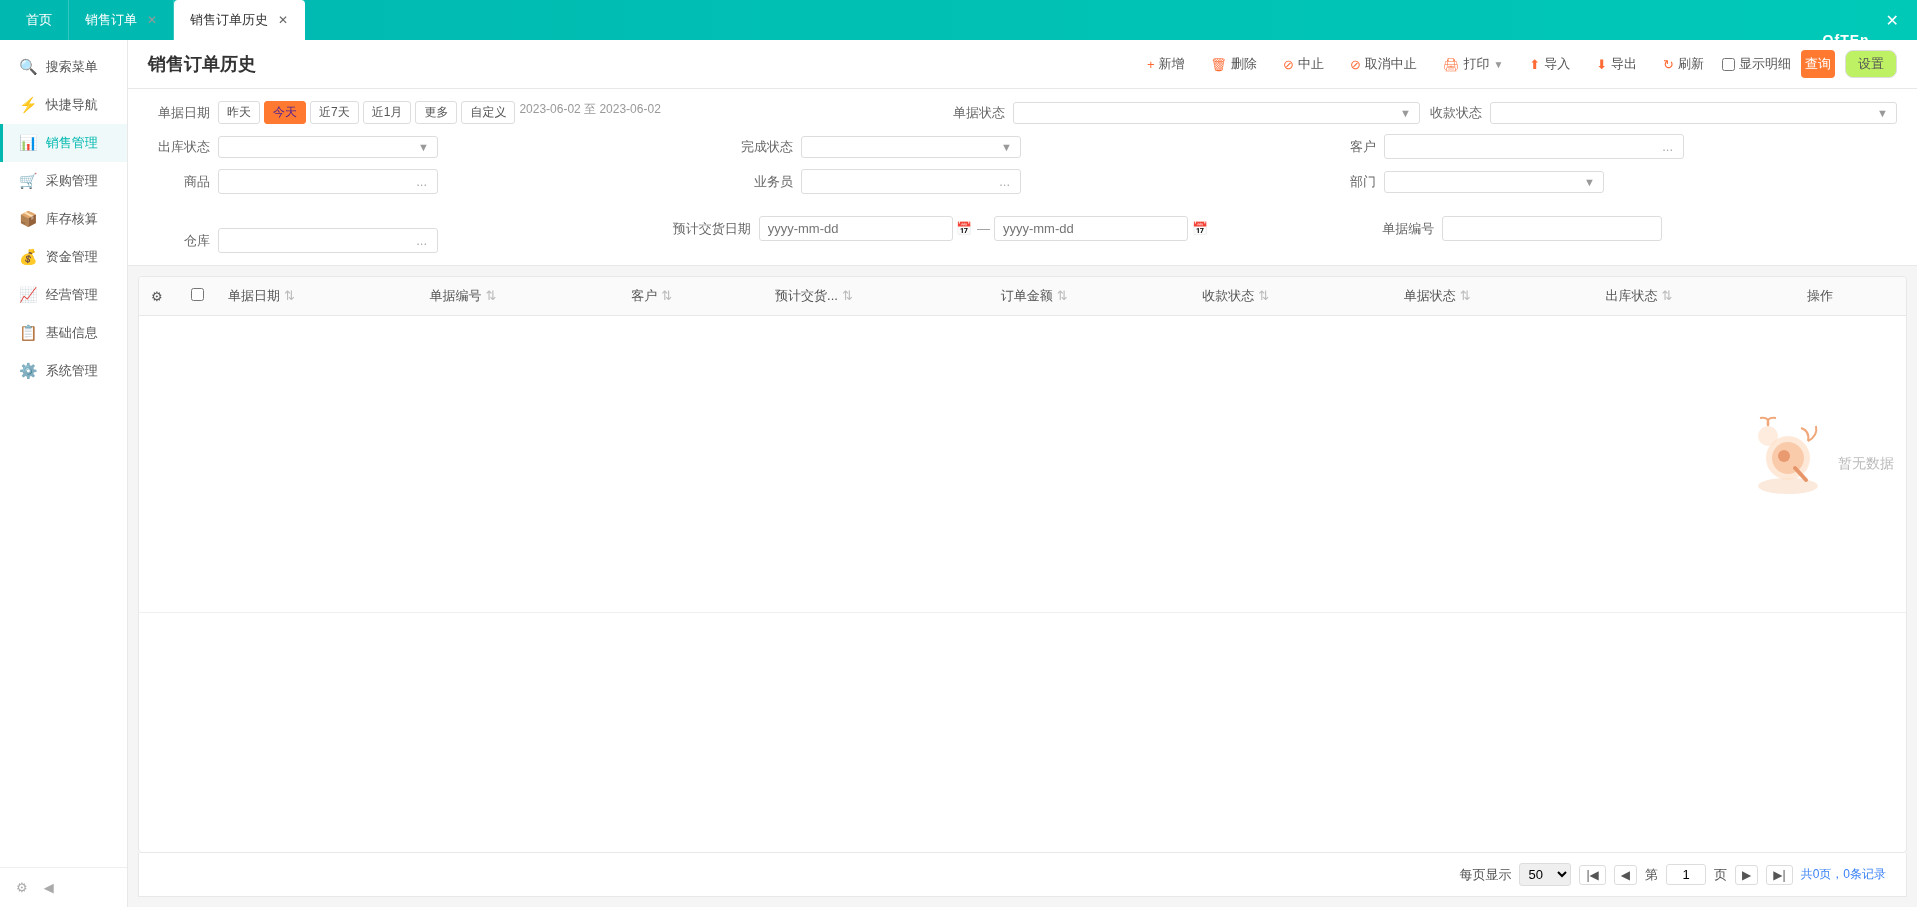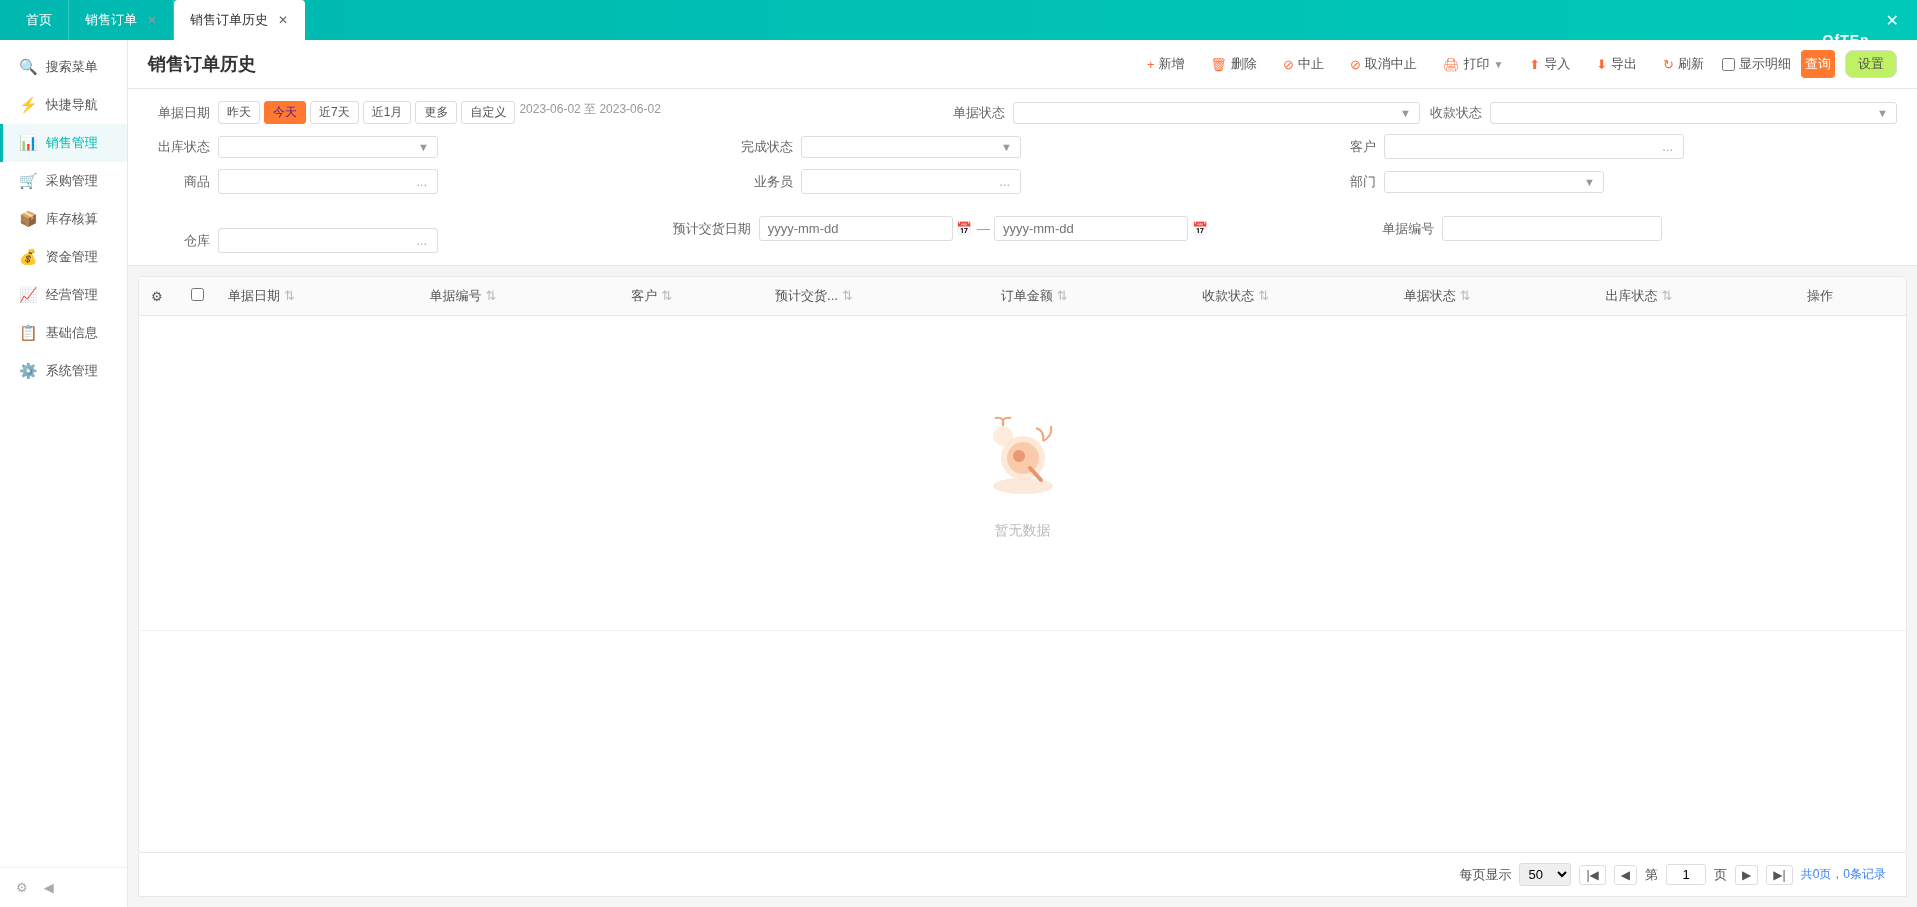--- a/index.html
+++ b/index.html
@@ -265,21 +265,21 @@
       border-bottom: 1px solid #f0f0f0;
       color: #333;
       font-size: 13px;
     }
     .th-settings { width: 40px; text-align: center; }
     .th-checkbox { width: 36px; text-align: center; }
 
     
     .empty-state {
       display: flex;
-      flex-direction: column;
+      flex-direction: row;
       align-items: center;
       justify-content: flex-end;
       padding: 80px 0;
       color: #999;
     }
     .empty-icon {
       width: 100px;
       height: 100px;
       margin-bottom: 16px;
     }

